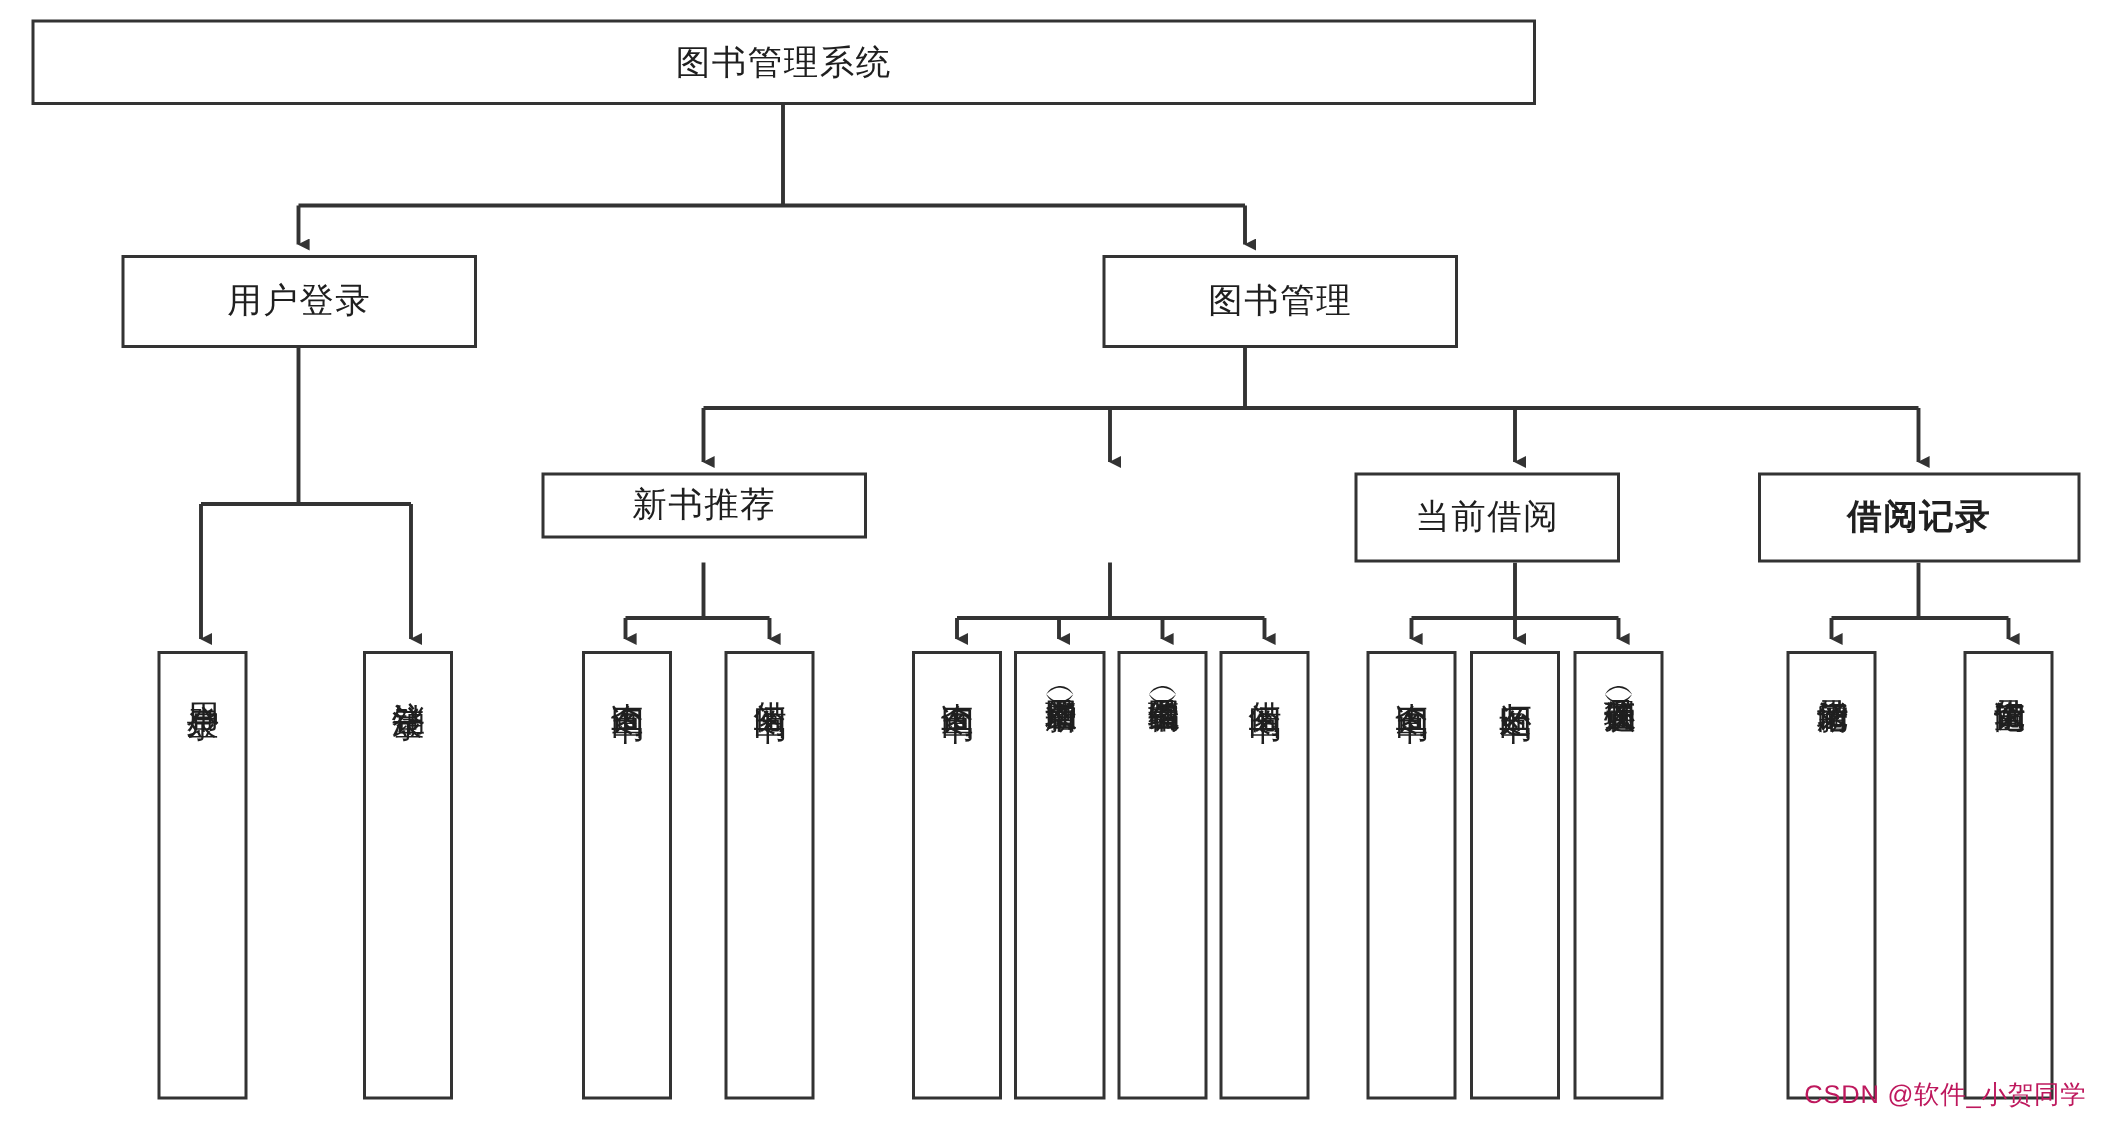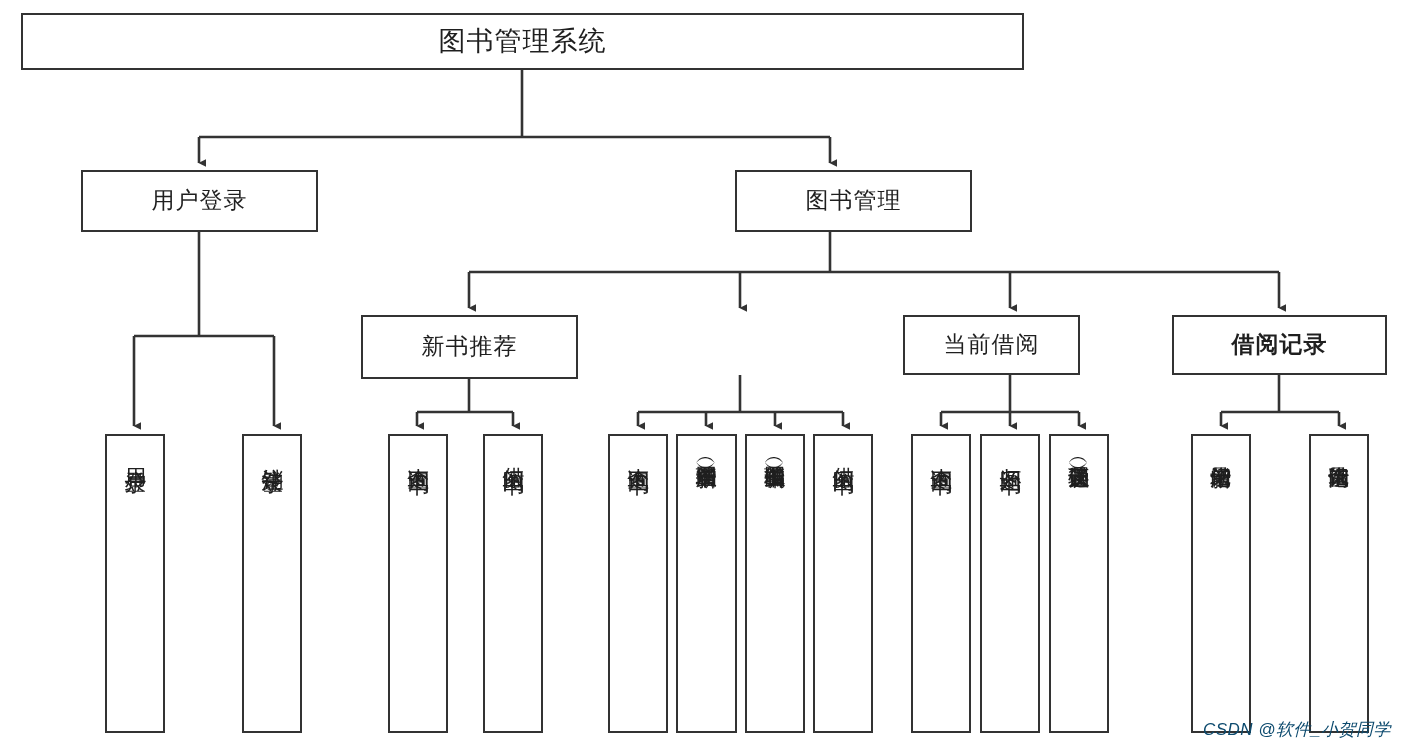--- a/index.html
+++ b/index.html
@@ -34,21 +34,21 @@
     align-items: center;
     justify-content: center;
     color: #1f1f1f;
   }
   .node.horiz {
     font-size: 23px;
     letter-spacing: 1px;
     line-height: 1.1;
   }
   .node.root {
-    font-size: 27px;
+    font-size: 23px;
   }
   .node.leaf {
     align-items: flex-start;
     justify-content: center;
     padding-top: 14px;
   }
   .leaf-label {
     writing-mode: vertical-rl;
     text-orientation: upright;
     font-size: 22px;
@@ -60,25 +60,24 @@
   .leaf-label.tight {
     line-height: 1.12;
     letter-spacing: 0px;
     font-size: 21px;
   }
   #watermark {
     position: absolute;
     right: 14px;
     bottom: 6px;
     font-size: 17px;
-    color: #0c4a6e;
+    color: #be185d;
     letter-spacing: 0.5px;
     white-space: nowrap;
     font-family: "Liberation Sans", "DejaVu Sans", sans-serif;
-    font-style: italic;
   }
 </style>
 </head>
 <body>
 
 <div id="diagram-root">
 
   <svg id="edges-svg" viewBox="0 0 1405 747">
     <defs>
       <marker id="arrowhead" markerWidth="9" markerHeight="9" refX="4" refY="7.4" orient="auto" markerUnits="userSpaceOnUse">
@@ -133,21 +132,21 @@
     <span>图书管理系统</span>
   </div>
 
   <div class="node horiz" style="left:81px; top:170px; width:237px; height:62px;">
     <span>用户登录</span>
   </div>
   <div class="node horiz" style="left:711px; top:170px; width:237px; height:62px;margin-left:24px;">
     <span>图书管理</span>
   </div>
 
-  <div class="node horiz" style="left:361px; top:315px; width:217px; height:64px;text-align:center;">
+  <div class="node horiz" style="left:361px; top:315px; width:217px; height:44px;text-align:center;">
     <span>新书推荐</span>
   </div>
   <div class="node horiz" style="left:903px; top:315px; width:177px; height:60px;">
     <span>当前借阅</span>
   </div>
   <div class="node horiz" style="left:1172px; top:315px; width:215px; height:60px;font-weight:bold;">
     <span>借阅记录</span>
   </div>
 
   <div class="node leaf" style="left:105px; top:434px; width:60px; height:299px;">

